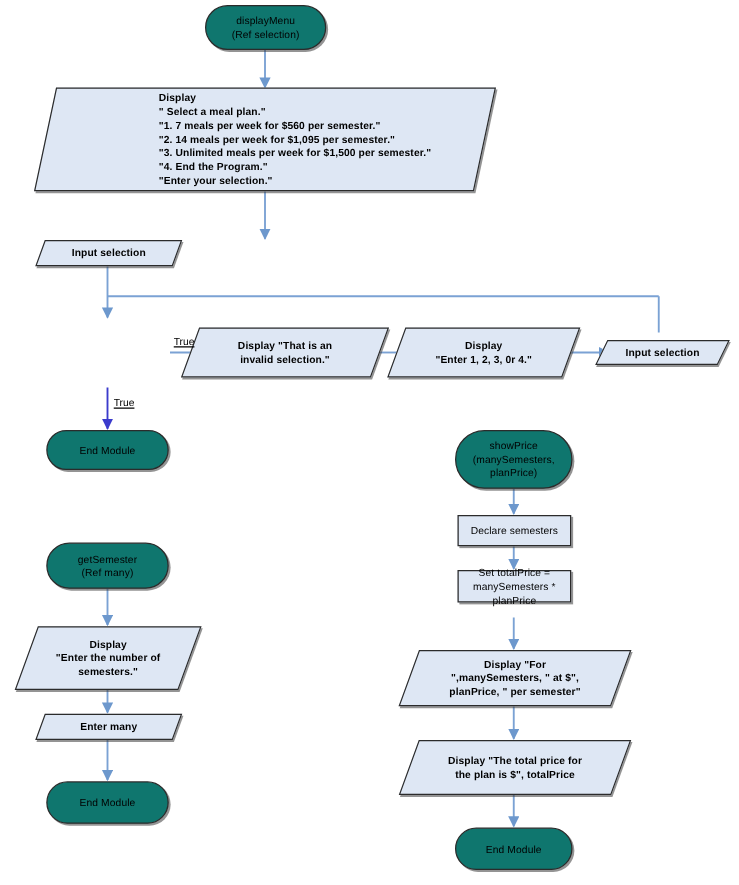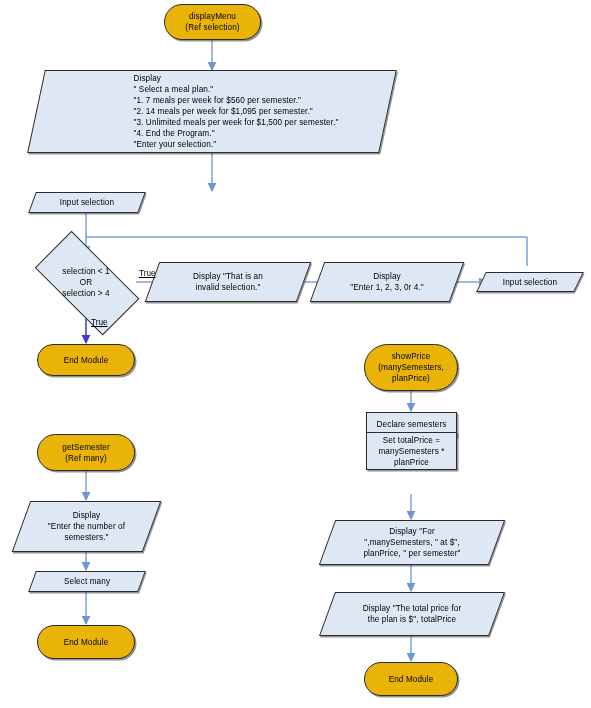--- a/index.html
+++ b/index.html
@@ -39,38 +39,39 @@
     z-index: 2;
   }
   .node .txt {
     display: block;
     white-space: pre-line;
     padding: 0 4px;
   }
 
   
   .terminal {
-    background: #eab308;
+    background: #0f766e;
     border: 1.2px solid #2b2b2b;
     border-radius: 999px;
     box-shadow: 1.5px 1.5px 0 rgba(60,60,60,0.55);
   }
 
   
   .process {
     background: #dee7f4;
     border: 1.2px solid #2b2b2b;
     box-shadow: 1.5px 1.5px 0 rgba(60,60,60,0.55);
   }
 
   
   .io {
     background: transparent;
     border: none;
     box-shadow: none;
+    font-weight: bold;
   }
   .io .skewbg {
     position: absolute;
     left: 0; top: 0; right: 0; bottom: 0;
     background: #dee7f4;
     border: 1.2px solid #2b2b2b;
     transform: skewX(-20deg);
     box-shadow: 1.5px 1.5px 0 rgba(60,60,60,0.55);
     z-index: -1;
   }
@@ -179,26 +180,20 @@
 "3. Unlimited meals per week for $1,500 per semester."
 "4. End the Program."
 "Enter your selection."</span>
   </div>
 
   <div class="node io" style="left:32px; top:192px; width:110px; height:21px;">
     <div class="skewbg"></div>
     <span class="txt">Input selection</span>
   </div>
 
-  <div class="node decision" style="left:21px; top:247px; width:130px; height:70px;">
-    <div class="diamondbg"></div>
-    <span class="txt">selection &lt; 1
-OR
-selection &gt; 4</span>
-  </div>
 
   <span class="edgelabel" style="left:139px; top:269px;">True</span>
   <span class="edgelabel" style="left:91px; top:318px;">True</span>
 
   <div class="node io" style="left:152px; top:262px; width:152px; height:40px;">
     <div class="skewbg"></div>
     <span class="txt">Display "That is an
 invalid selection."</span>
   </div>
 
@@ -224,38 +219,38 @@
 
   <div class="node io" style="left:21px; top:501px; width:131px; height:51px;">
     <div class="skewbg"></div>
     <span class="txt">Display
 "Enter the number of
 semesters."</span>
   </div>
 
   <div class="node io" style="left:32px; top:571px; width:110px; height:21px;">
     <div class="skewbg"></div>
-    <span class="txt">Select many</span>
+    <span class="txt">Enter many</span>
   </div>
 
   <div class="node terminal" style="left:37px; top:625px; width:98px; height:34px;">
     <span class="txt">End Module</span>
   </div>
 
   <div class="node terminal" style="left:364px; top:344px; width:94px; height:47px;">
     <span class="txt">showPrice
 (manySemesters,
 planPrice)</span>
   </div>
 
   <div class="node process" style="left:366px; top:412px; width:91px; height:25px;">
     <span class="txt">Declare semesters</span>
   </div>
 
-  <div class="node process" style="left:366px; top:432px; width:91px; height:38px;">
+  <div class="node process" style="left:366px; top:456px; width:91px; height:26px;">
     <span class="txt">Set totalPrice =
 manySemesters *
 planPrice</span>
   </div>
 
   <div class="node io" style="left:327px; top:520px; width:170px; height:45px;">
     <div class="skewbg"></div>
     <span class="txt">Display "For
 ",manySemesters, " at $",
 planPrice, " per semester"</span>

